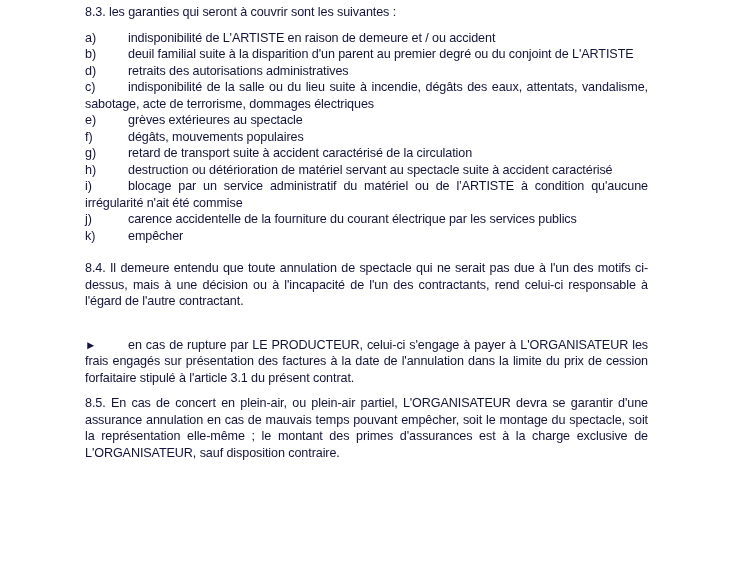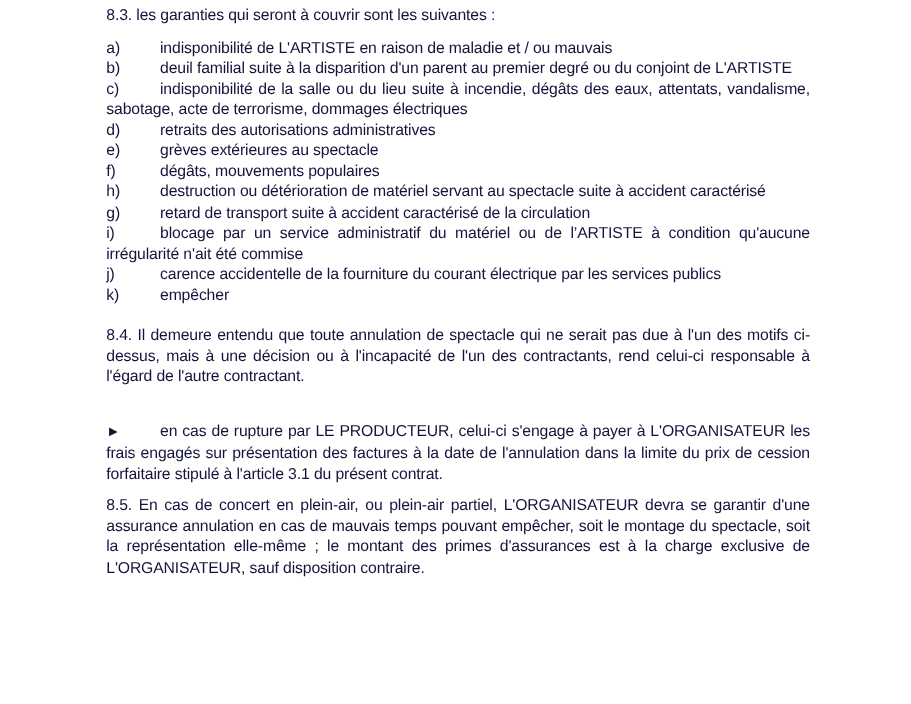--- a/index.html
+++ b/index.html
@@ -60,49 +60,49 @@
 <body>
 
 <div class="page">
   <div class="doc">
 
     <p class="intro">8.3. les garanties qui seront à couvrir sont les suivantes :</p>
 
     <div class="gap-sm"></div>
 
     <p class="item">
-      <span class="marker">a)</span><span>indisponibilité de L'ARTISTE en raison de maladie et / ou mauvais</span>
+      <span class="marker">a)</span><span>indisponibilité de L'ARTISTE en raison de demeure et / ou accident</span>
     </p>
 
     <p class="item">
       <span class="marker">b)</span><span>deuil familial suite à la disparition d'un parent au premier degré ou du conjoint de L'ARTISTE</span>
     </p>
 
     <p class="item">
-      <span class="marker">c)</span><span>indisponibilité de la salle ou du lieu suite à incendie, dégâts des eaux, attentats, vandalisme, sabotage, acte de terrorisme, dommages électriques</span>
+      <span class="marker">d)</span><span>retraits des autorisations administratives</span>
     </p>
 
     <p class="item">
-      <span class="marker">d)</span><span>retraits des autorisations administratives</span>
+      <span class="marker">c)</span><span>indisponibilité de la salle ou du lieu suite à incendie, dégâts des eaux, attentats, vandalisme, sabotage, acte de terrorisme, dommages électriques</span>
     </p>
 
     <p class="item">
       <span class="marker">e)</span><span>grèves extérieures au spectacle</span>
     </p>
 
     <p class="item">
       <span class="marker">f)</span><span>dégâts, mouvements populaires</span>
     </p>
 
     <p class="item">
-      <span class="marker">h)</span><span>destruction ou détérioration de matériel servant au spectacle suite à accident caractérisé</span>
+      <span class="marker">g)</span><span>retard de transport suite à accident caractérisé de la circulation</span>
     </p>
 
     <p class="item">
-      <span class="marker">g)</span><span>retard de transport suite à accident caractérisé de la circulation</span>
+      <span class="marker">h)</span><span>destruction ou détérioration de matériel servant au spectacle suite à accident caractérisé</span>
     </p>
 
     <p class="item">
       <span class="marker">i)</span><span>blocage par un service administratif du matériel ou de l’ARTISTE à condition qu'aucune irrégularité n'ait été commise</span>
     </p>
 
     <p class="item">
       <span class="marker">j)</span><span>carence accidentelle de la fourniture du courant électrique par les services publics</span>
     </p>
 

